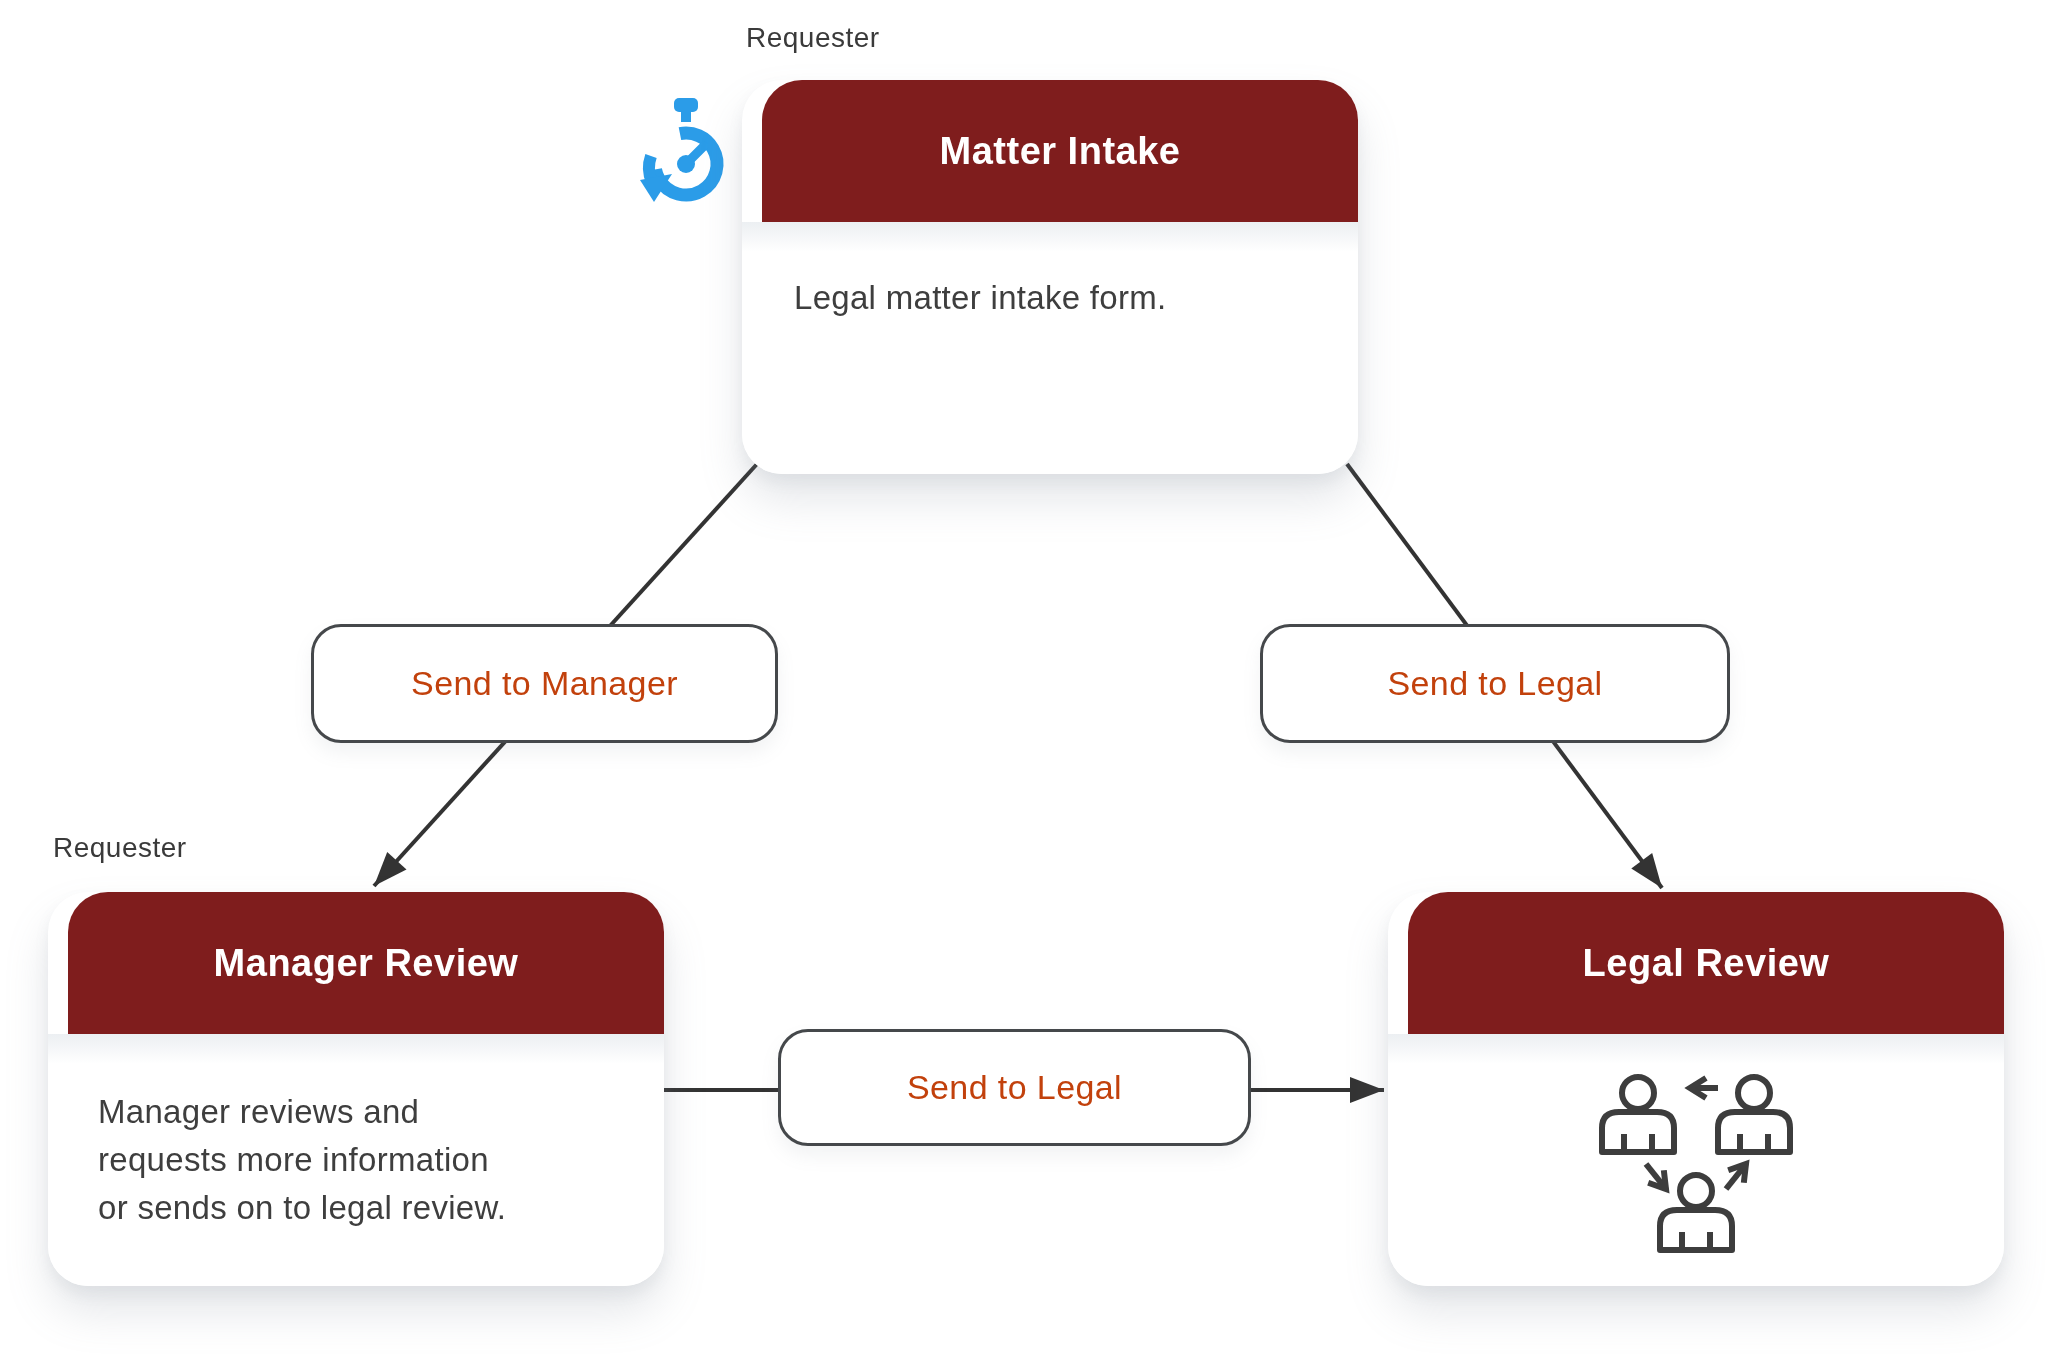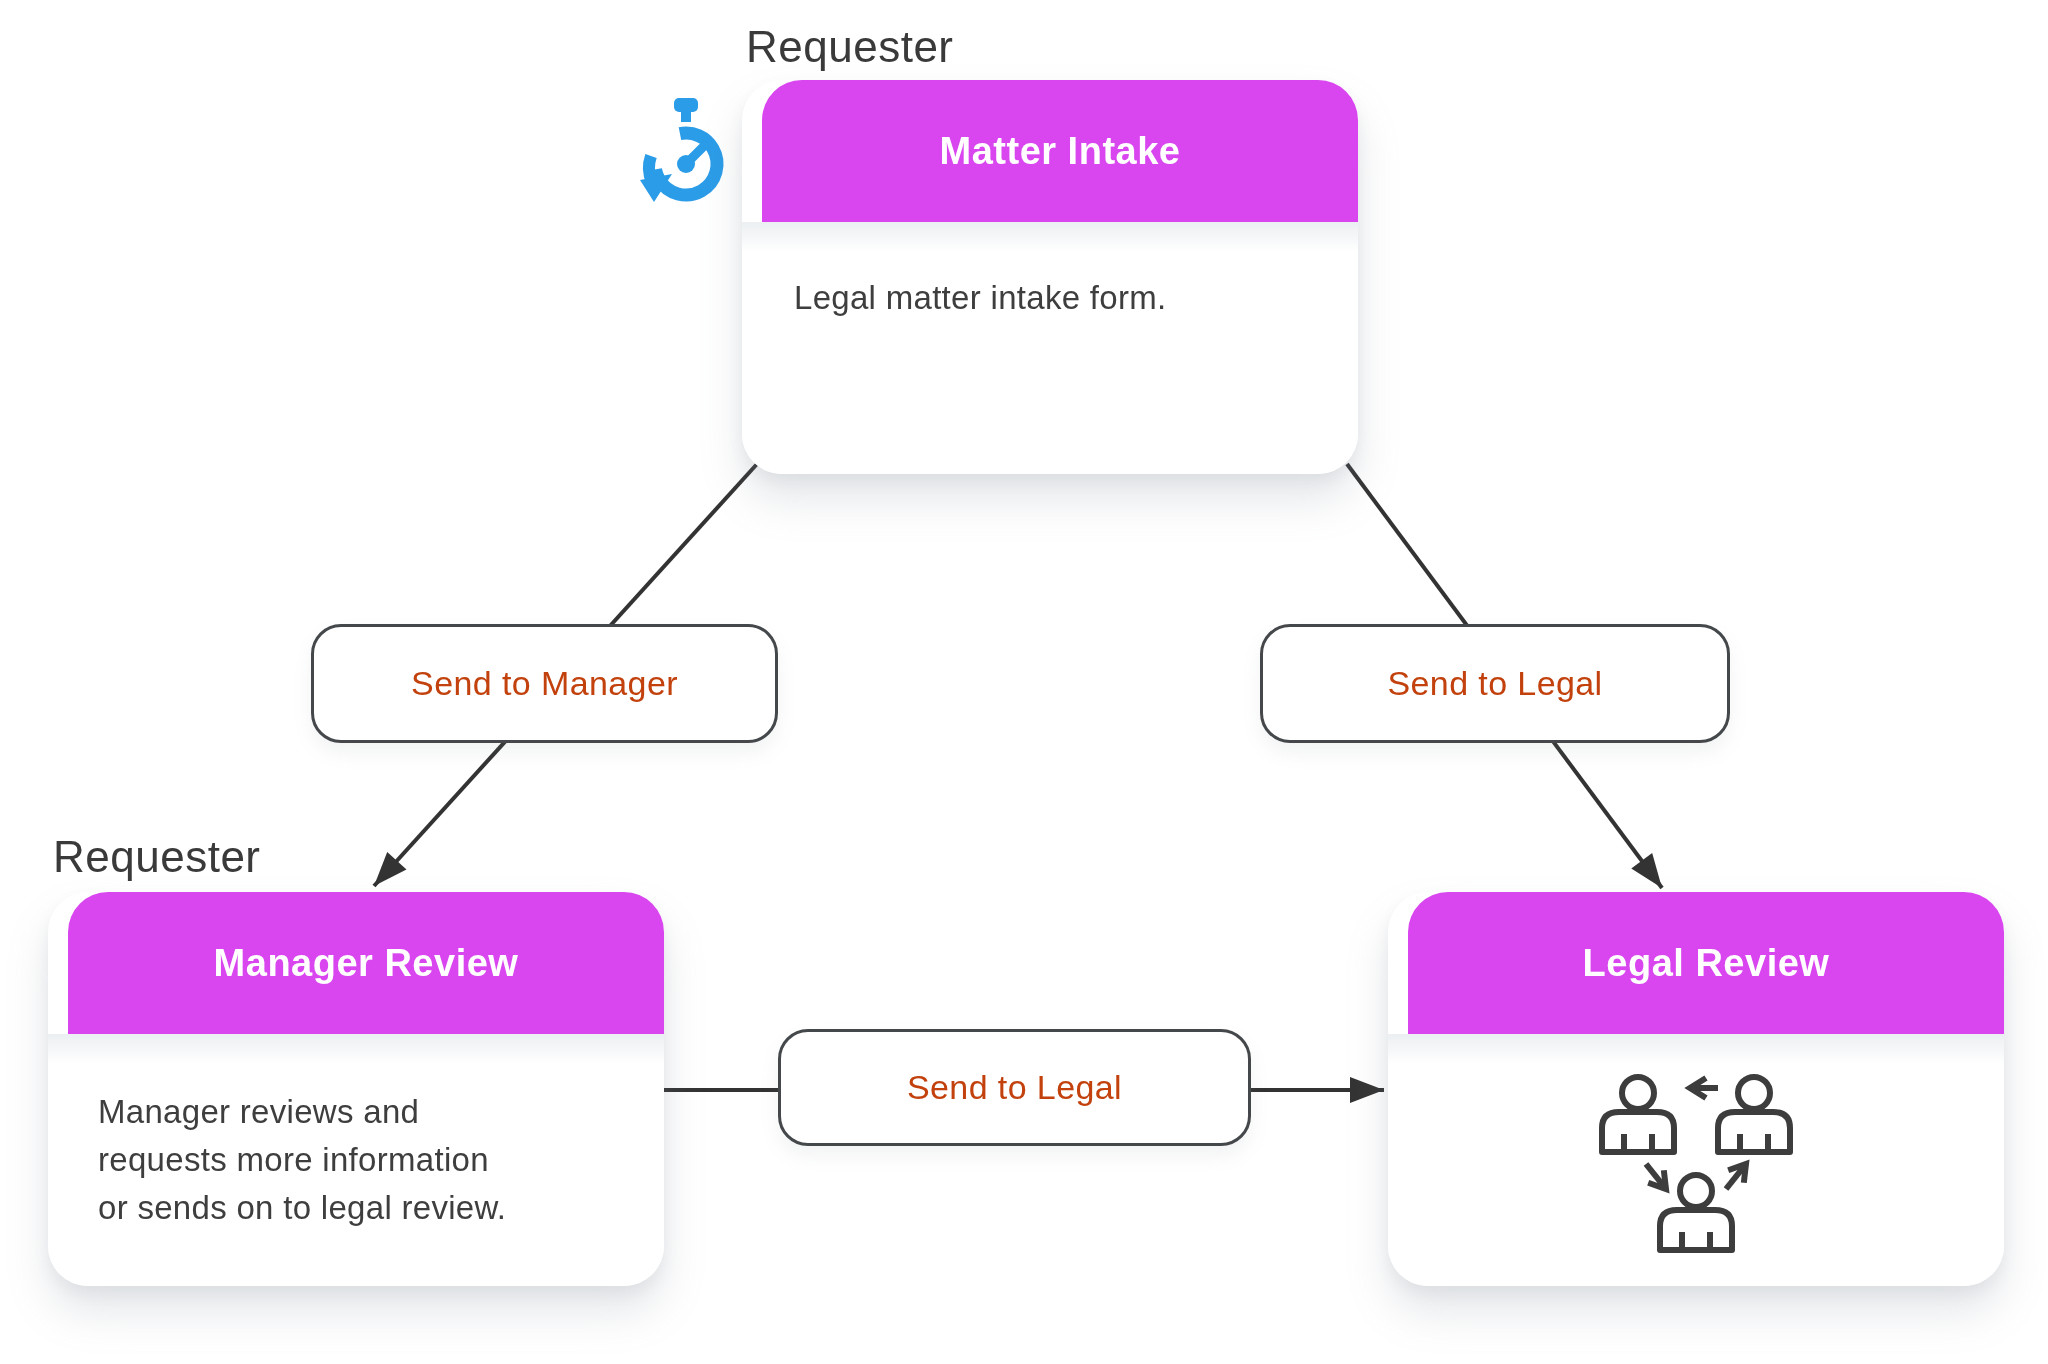--- a/index.html
+++ b/index.html
@@ -7,35 +7,35 @@
     position:relative;
     width:2048px;height:1364px;
     background:#ffffff;
     font-family:"Liberation Sans", sans-serif;
     overflow:hidden;
   }
   .connector-layer{position:absolute;left:0;top:0;width:2048px;height:1364px;}
 
   .lane-label{
     position:absolute;
-    font-size:44px;
+    font-size:28px;
     letter-spacing:0.5px;
     color:#3a3a3a;
   }
 
   .card{
     position:absolute;
     width:616px;height:394px;
     border-radius:40px;
     background:#ffffff;
     box-shadow:0 26px 44px rgba(125,135,148,0.20), 0 8px 14px rgba(125,135,148,0.10);
   }
   .card-header{
     height:142px;
-    background:#d946ef;
+    background:#7f1d1d;
     border-radius:40px 40px 0 0;
     display:flex;align-items:center;justify-content:center;
     color:#ffffff;
     font-size:38px;font-weight:700;letter-spacing:0.5px;margin-left:20px;
   }
   .card-body{
     height:252px;
     border-radius:0 0 40px 40px;
     background:linear-gradient(180deg,#eceff2 0px,#ffffff 30px);
     box-sizing:border-box;

